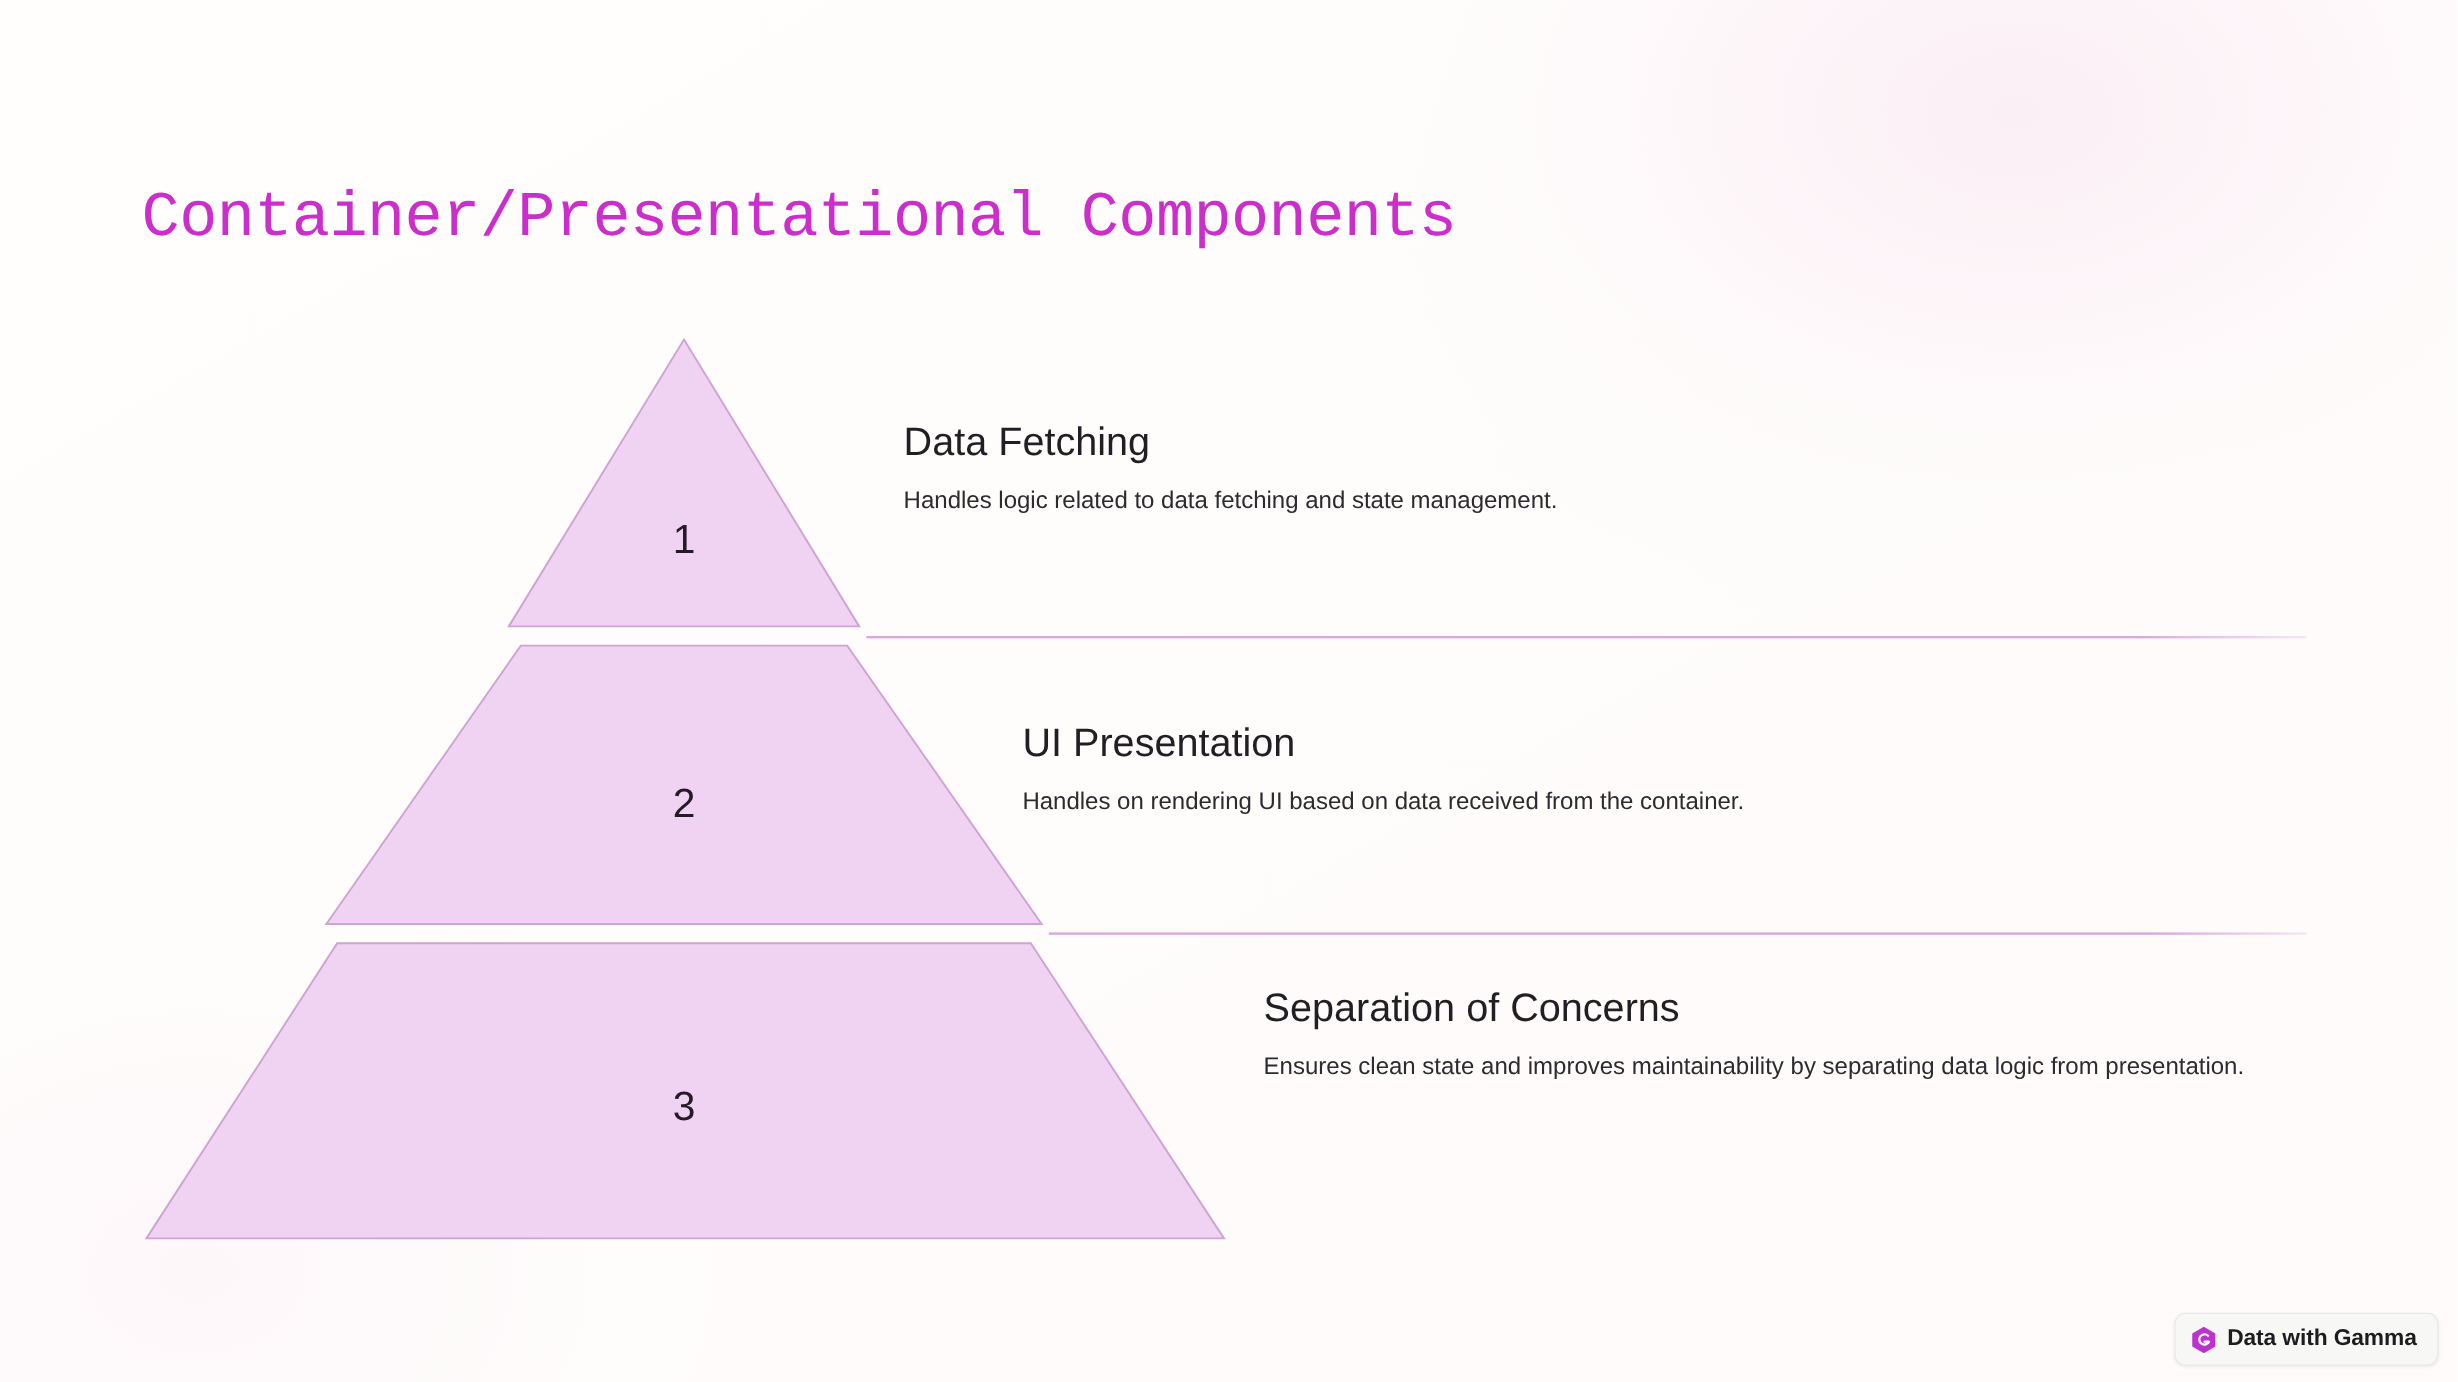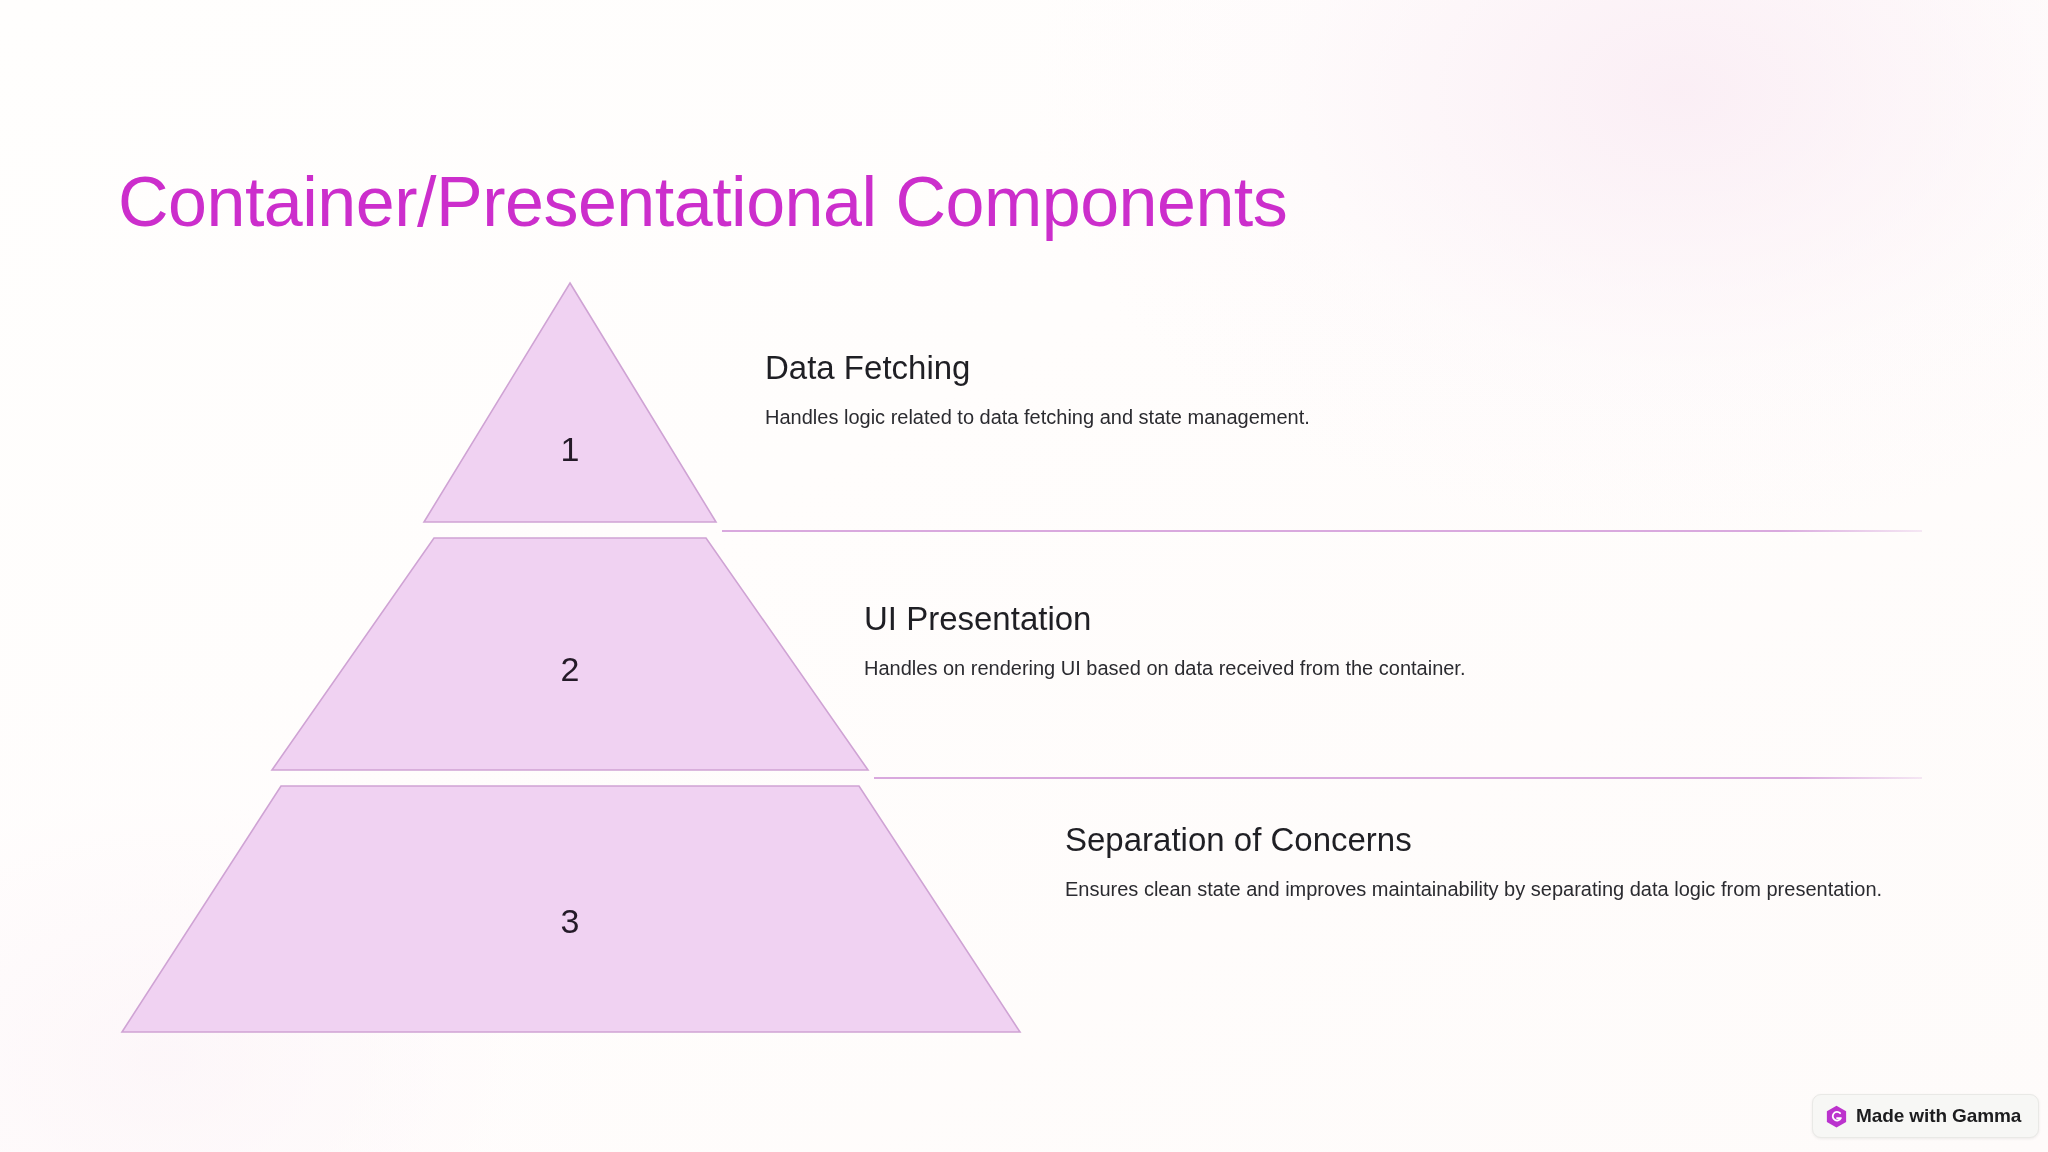--- a/index.html
+++ b/index.html
@@ -22,26 +22,27 @@
       radial-gradient(ellipse 900px 620px at 82% 8%, rgba(250,236,244,0.85) 0%, rgba(253,247,250,0.35) 45%, rgba(255,255,255,0) 72%),
       radial-gradient(ellipse 700px 520px at 8% 92%, rgba(252,244,248,0.7) 0%, rgba(255,252,253,0.3) 50%, rgba(255,255,255,0) 75%),
       linear-gradient(150deg, #fffefd 0%, #fffdfc 40%, #fefbfa 100%);
   }
 
   
   .title {
     position: absolute;
     left: 118px;
     top: 118px;
-    font-size: 70px;
+    font-size: 53px;
     line-height: 1.08;
     font-weight: 400;
     letter-spacing: -0.5px;
     color: #cc2ecc;
     white-space: nowrap;
+    font-family: Liberation Mono, monospace;
   }
 
   
   .pyramid-wrap {
     position: absolute;
     left: 0;
     top: 0;
     width: 2048px;
     height: 1152px;
     pointer-events: none;
@@ -67,21 +68,21 @@
   
   .divider {
     position: absolute;
     height: 2px;
     background: linear-gradient(to right, #d9a9de 0%, #d9a9de 88%, rgba(217,169,222,0.25) 100%);
   }
   #divider-1 { left: 722px;  top: 530px; width: 1200px; }
   #divider-2 { left: 874px;  top: 777px; width: 1048px; }
 
   
-  .block { position: absolute; margin-left: 12px; }
+  .block { position: absolute; }
   .block-heading {
     font-size: 33px;
     font-weight: 400;
     color: #1f1f24;
     line-height: 1.25;
     margin: 0 0 14px 0;
     white-space: nowrap;
   }
   .block-body {
     font-size: 20px;
@@ -165,16 +166,16 @@
       <defs>
         <linearGradient id="gammaGrad" x1="0" y1="26" x2="24" y2="0">
           <stop offset="0%" stop-color="#7b2ff7"></stop>
           <stop offset="45%" stop-color="#b033d6"></stop>
           <stop offset="100%" stop-color="#f72fa0"></stop>
         </linearGradient>
       </defs>
       <polygon points="12,0.6 23,6.9 23,19.4 12,25.7 1,19.4 1,6.9" fill="url(#gammaGrad)"></polygon>
       <path d="M16.1 9.2 a4.9 4.9 0 1 0 0.9 5.6 h-4.4" fill="none" stroke="#ffffff" stroke-width="2.1" stroke-linecap="round" stroke-linejoin="round"></path>
     </svg>
-    <span class="gamma-text">Made with Gamma</span>
+    <span class="gamma-text">Data with Gamma</span>
   </div>
 
 </div>
 
 </body></html>

